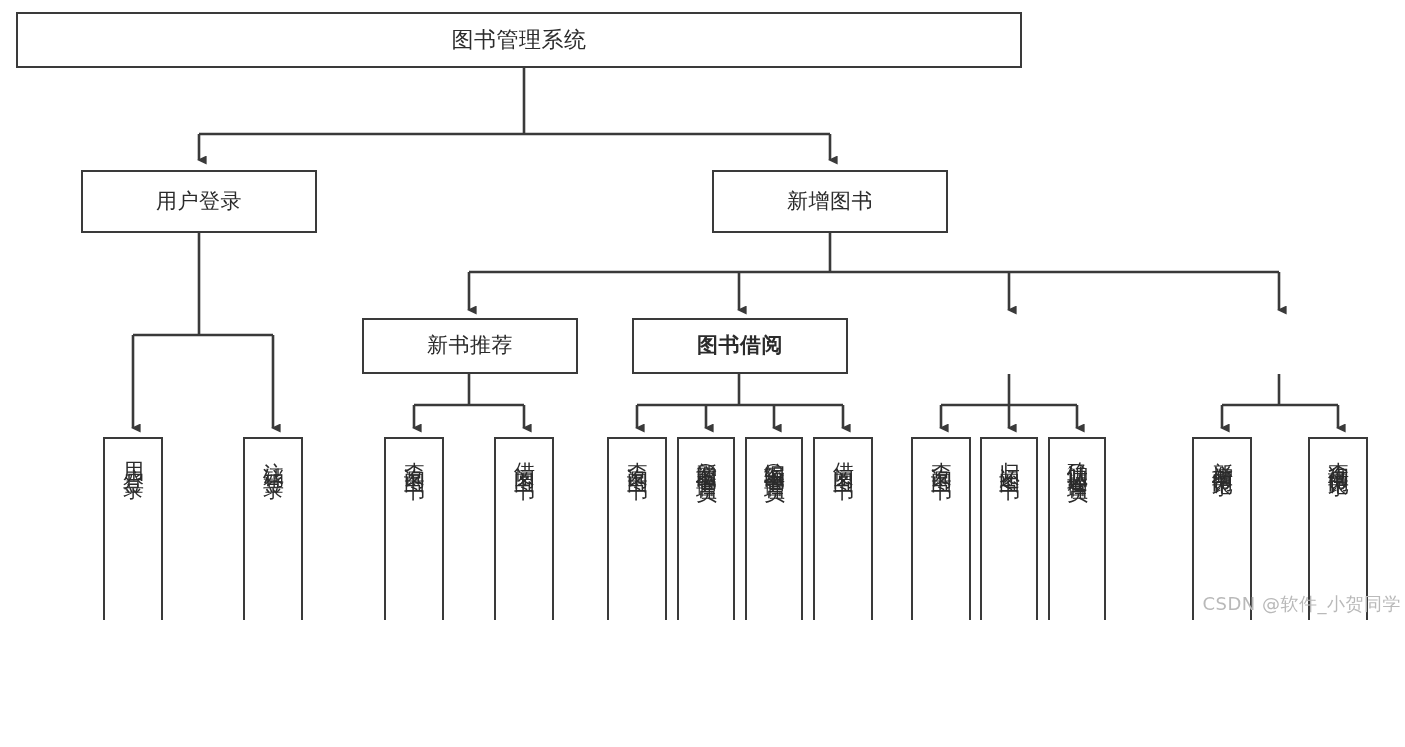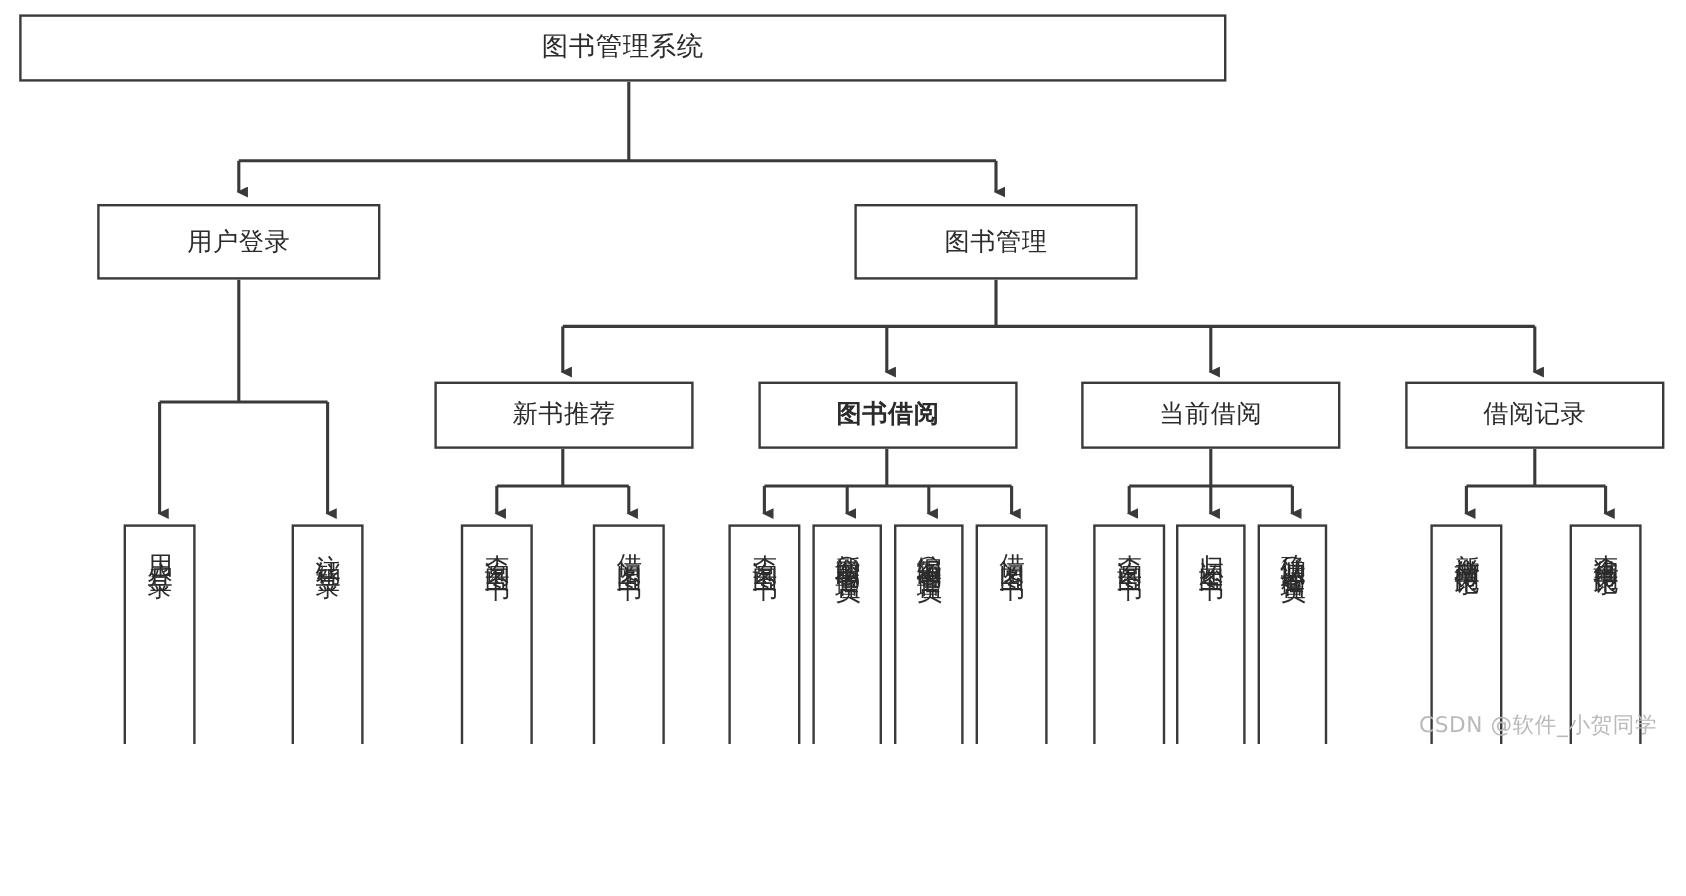--- a/index.html
+++ b/index.html
@@ -61,21 +61,21 @@
     font-size: 21px;
     line-height: 1.0;
     letter-spacing: 6px;
     white-space: nowrap;
   }
   .node.leaf.tall-text .node-label {
     letter-spacing: 3px;
   }
   .watermark {
     position: absolute;
-    right: 24px;
+    right: 4px;
     bottom: 4px;
     font-size: 18px;
     color: #b9b9b9;
     white-space: nowrap;
     letter-spacing: 0.5px;
     pointer-events: none;
   }
 </style>
 </head>
 <body>
@@ -134,35 +134,29 @@
   </svg>
 
   <div class="node root horiz" style="left:16px; top:12px; width:1006px; height:56px;">
     <span class="node-label">图书管理系统</span>
   </div>
 
   <div class="node horiz" style="left:81px; top:170px; width:236px; height:63px;">
     <span class="node-label">用户登录</span>
   </div>
   <div class="node horiz" style="left:712px; top:170px; width:236px; height:63px;">
-    <span class="node-label">图书管理</span>
+    <span class="node-label">新增图书</span>
   </div>
 
   <div class="node horiz" style="left:362px; top:318px; width:216px; height:56px;">
     <span class="node-label">新书推荐</span>
   </div>
   <div class="node horiz" style="left:632px; top:318px; width:216px; height:56px;font-weight:bold;">
     <span class="node-label">图书借阅</span>
   </div>
-  <div class="node horiz" style="left:901px; top:318px; width:216px; height:56px;">
-    <span class="node-label">当前借阅</span>
-  </div>
-  <div class="node horiz" style="left:1171px; top:318px; width:216px; height:56px;">
-    <span class="node-label">借阅记录</span>
-  </div>
 
   <div class="node leaf" style="left:103px; top:437px; width:60px; height:296px;">
     <span class="node-label">用户登录</span>
   </div>
   <div class="node leaf" style="left:243px; top:437px; width:60px; height:296px;">
     <span class="node-label">注销登录</span>
   </div>
 
   <div class="node leaf" style="left:384px; top:437px; width:60px; height:296px;">
     <span class="node-label">查询图书</span>

